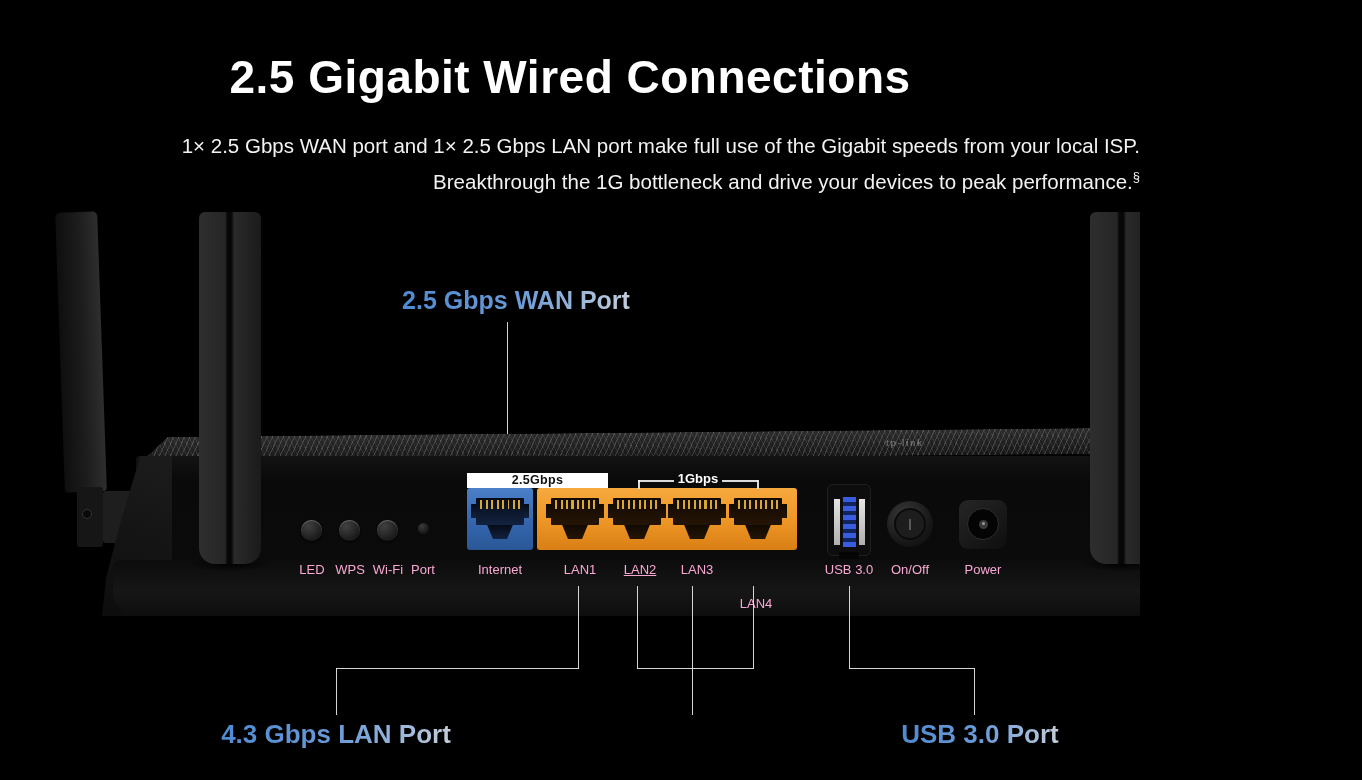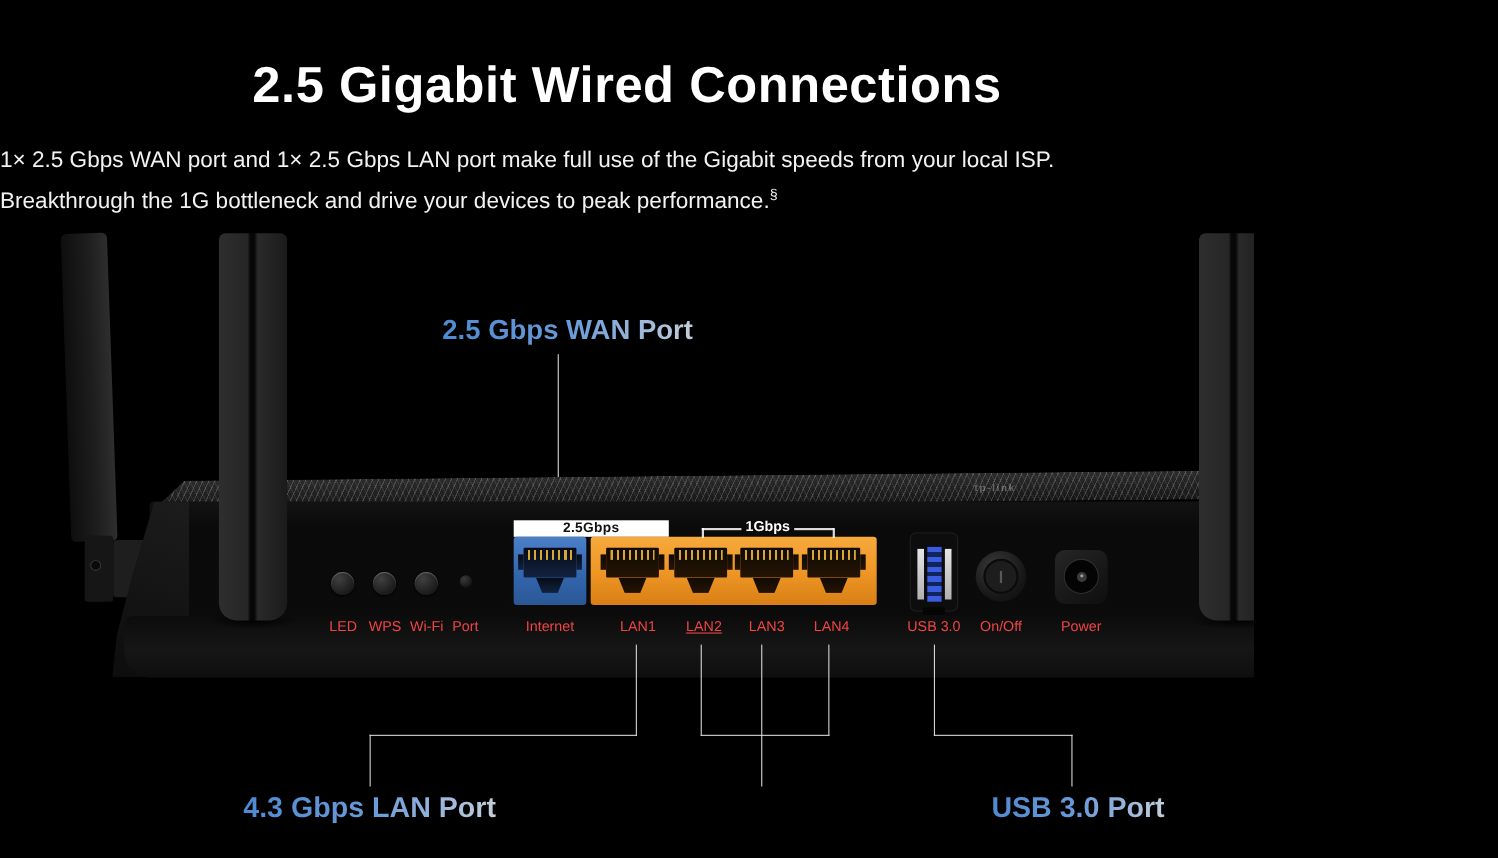--- a/index.html
+++ b/index.html
@@ -15,21 +15,21 @@
     --callout-line:#e6e6e6;
   }
   *{margin:0;padding:0;box-sizing:border-box;}
   html,body{background:var(--background);}
   body{font-family:"Liberation Sans", sans-serif;}
   .stage{position:relative;width:1140px;height:780px;background:var(--background);overflow:hidden;}
 
   
   .page-title{position:absolute;top:50px;left:0;width:100%;text-align:center;
     color:var(--heading-text);font-size:46px;font-weight:bold;letter-spacing:.5px;}
-  .subtitle{position:absolute;left:0;width:100%;text-align:left;
+  .subtitle{position:absolute;left:0;width:100%;text-align:right;
     color:var(--body-text);font-size:20.5px;font-weight:400;}
   .subtitle.l1{top:134px;}
   .subtitle.l2{top:169px;}
   .subtitle sup{font-size:13px;}
 
   
   .blue-label{position:absolute;white-space:nowrap;font-weight:bold;font-size:25px;
     transform:translateX(-50%);
     background:linear-gradient(90deg,var(--accent-blue) 0%,#6b9bd8 52%,var(--accent-blue-light) 100%);
     -webkit-background-clip:text;background-clip:text;color:transparent;-webkit-text-fill-color:transparent;}
@@ -77,21 +77,21 @@
   .foot-right{left:1190px;background:linear-gradient(160deg,#1c1c1c,#0d0d0d);
     clip-path:polygon(0 0,45% 0,74% 42%,94% 76%,100% 100%,0 100%);}
 
   
   .rbtn{position:absolute;width:21px;height:21px;border-radius:50%;top:520px;
     background:radial-gradient(circle at 35% 30%,#404040,#1b1b1b 70%);
     box-shadow:inset 0 1px 1px rgba(255,255,255,.28),0 1px 2px #000;}
   .reset-btn{position:absolute;left:418px;top:523px;width:11px;height:11px;border-radius:50%;
     background:radial-gradient(circle at 35% 30%,#3a3a3a,#151515 75%);}
   .panel-label{position:absolute;top:562px;transform:translateX(-50%);white-space:nowrap;
-    color:#ef4444;font-size:13px;}
+    color:#f9a8d4;font-size:13px;}
 
   
   .speed-bar{position:absolute;left:467px;top:473px;width:141px;height:15px;background:#fff;
     color:#111;font-size:12.5px;font-weight:bold;text-align:center;line-height:15px;letter-spacing:.3px;}
   .wan-module{position:absolute;left:467px;top:488px;width:66px;height:62px;border-radius:3px;
     background:linear-gradient(180deg,#4b80c8 0%,var(--wan-port-blue) 55%,#2a5796 100%);}
   .lan-module{position:absolute;left:537px;top:488px;width:260px;height:62px;border-radius:3px;
     background:linear-gradient(180deg,#f7a93d 0%,var(--lan-port-orange) 50%,#d97f15 100%);}
   .rj45{position:absolute;top:10px;width:48px;height:44px;}
   .rj45 .main{position:absolute;left:0;top:0;width:48px;height:27px;border-radius:1px;}
@@ -243,21 +243,21 @@
   </div>
 
   <div class="panel-label" style="left:312px;">LED</div>
   <div class="panel-label" style="left:350px;">WPS</div>
   <div class="panel-label" style="left:388px;">Wi-Fi</div>
   <div class="panel-label" style="left:423px;">Port</div>
   <div class="panel-label" style="left:500px;">Internet</div>
   <div class="panel-label" style="left:580px;">LAN1</div>
   <div class="panel-label" style="left:640px;text-decoration:underline;">LAN2</div>
   <div class="panel-label" style="left:697px;">LAN3</div>
-  <div class="panel-label" style="left:756px;">LAN4</div>
+  <div class="panel-label" style="left:756px;margin-top:34px;">LAN4</div>
   <div class="panel-label" style="left:849px;">USB 3.0</div>
   <div class="panel-label" style="left:910px;">On/Off</div>
   <div class="panel-label" style="left:983px;">Power</div>
 
   <div class="cline v" style="left:578px;top:586px;height:83px;"></div>
   <div class="cline h" style="left:336px;top:668px;width:243px;"></div>
   <div class="cline v" style="left:336px;top:668px;height:47px;"></div>
   <div class="cline v" style="left:637px;top:586px;height:83px;"></div>
   <div class="cline v" style="left:692px;top:586px;height:129px;"></div>
   <div class="cline v" style="left:753px;top:586px;height:83px;"></div>

